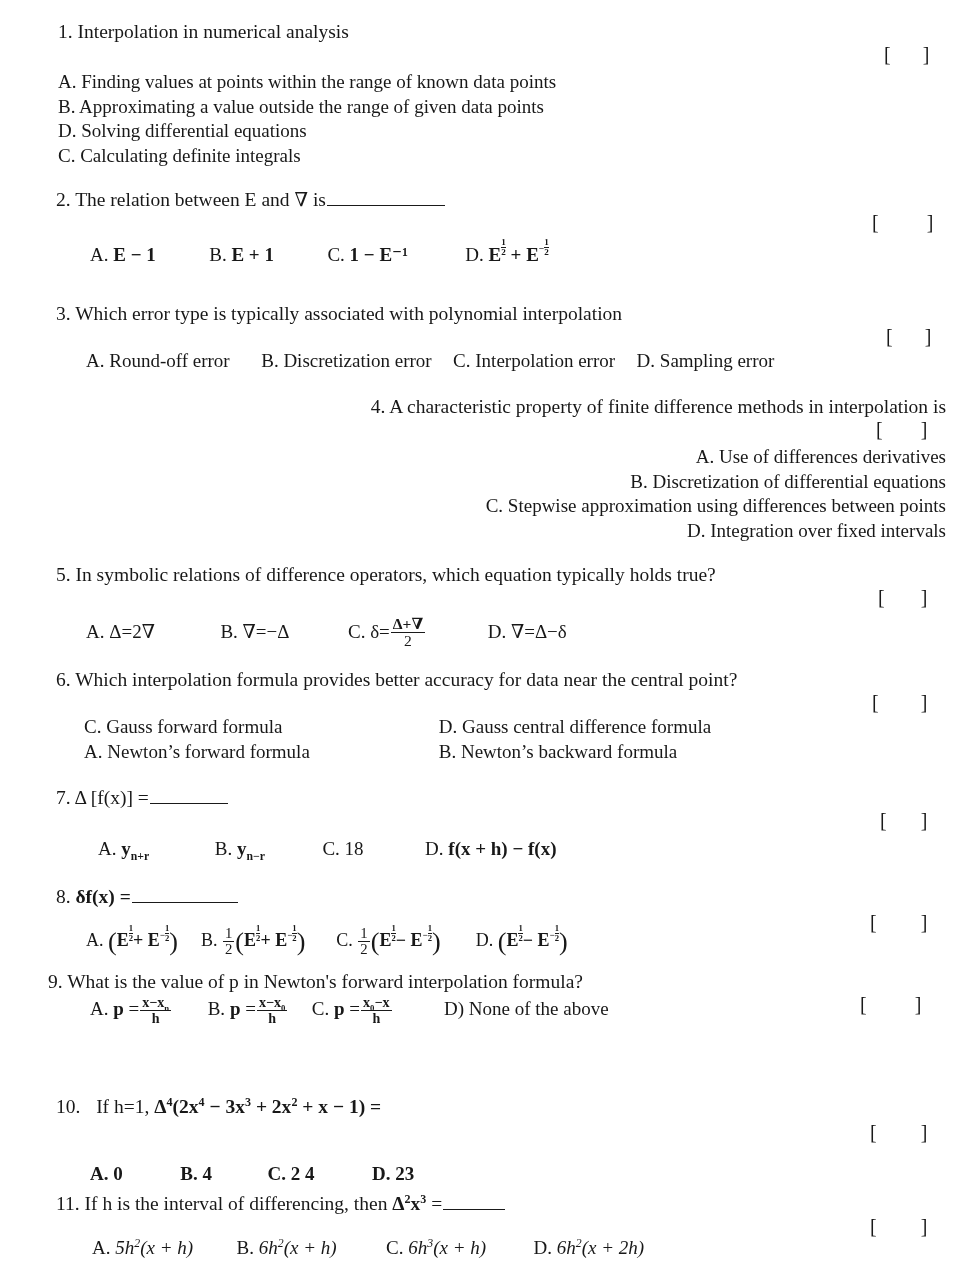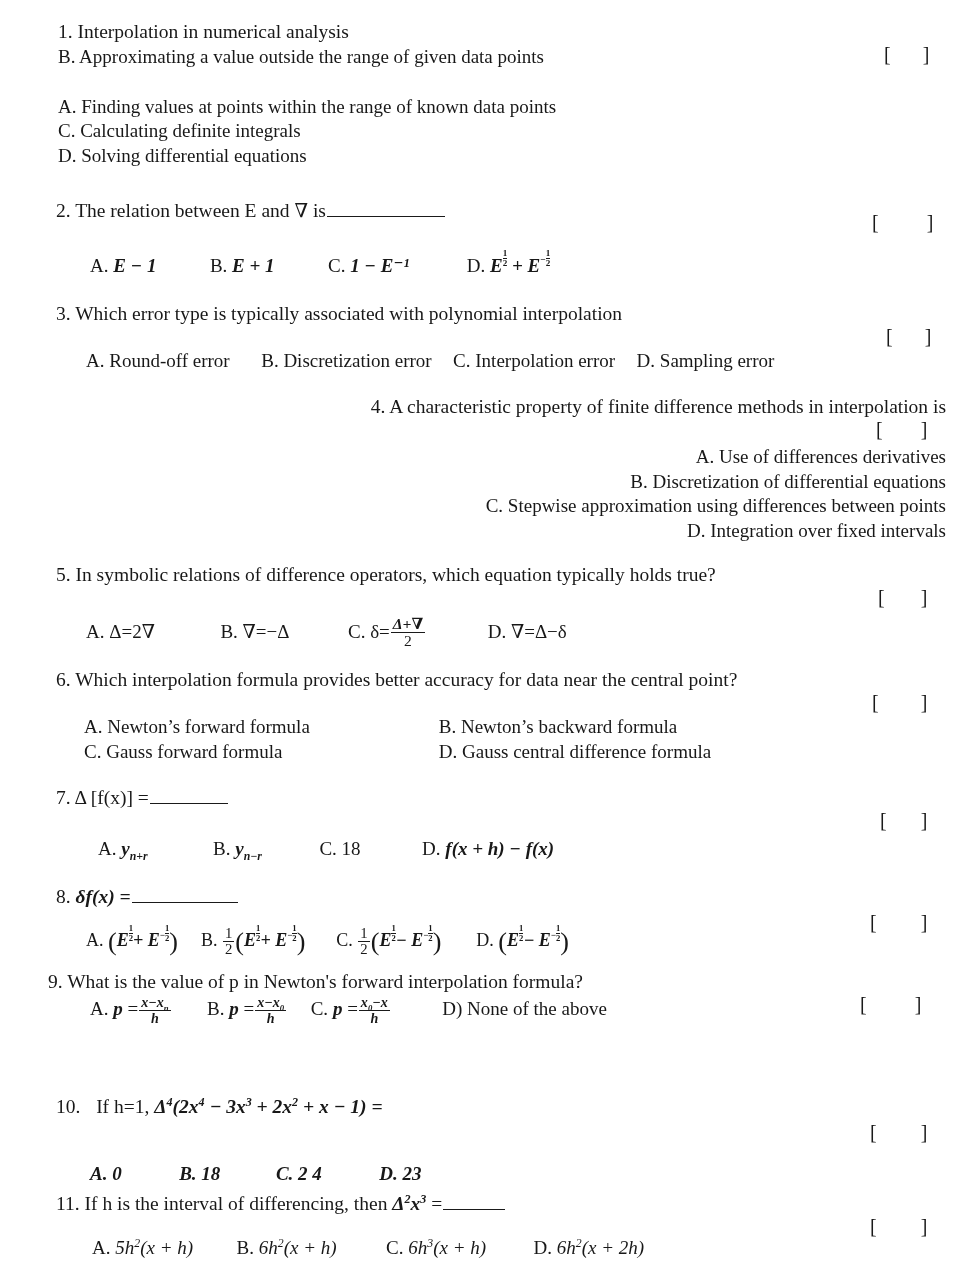--- a/index.html
+++ b/index.html
@@ -46,21 +46,20 @@
     border-bottom: 1.6px solid #1a1a1a;
     vertical-align: baseline;
     height: 0.85em;
     margin-left: 1px;
   }
   .mathit {
     font-style: italic;
     font-family: "Liberation Serif", "DejaVu Serif", serif;
   }
   .mathbf-it {
-    font-style: italic;
     font-weight: bold;
     font-family: "Liberation Serif", "DejaVu Serif", serif;
   }
   sub, sup {
     font-size: 0.62em;
     line-height: 0;
   }
   .frac {
     display: inline-block;
     vertical-align: -0.55em;
@@ -110,30 +109,30 @@
 </head>
 <body>
 
 <div class="page">
 
   <div class="q-block" style="position:absolute; left:58px; top:20px; width:890px;">
     <div class="q-line">
       <span>1.</span>
       <span>Interpolation in numerical analysis</span>
     </div>
+    <div class="opt-line" style="margin-top:25px;">A. Finding values at points within the range of known data points</div>
     <div class="opt-line">B. Approximating a value outside the range of given data points</div>
-    <div class="opt-line" style="margin-top:25px;">A. Finding values at points within the range of known data points</div>
+    <div class="opt-line">D. Solving differential equations</div>
     <div class="opt-line">C. Calculating definite integrals</div>
-    <div class="opt-line">D. Solving differential equations</div>
   </div>
   <div class="bracket" style="left:864px; top:20px;">
     <span>[</span><span style="display:inline-block;width:32px;"></span><span>]</span>
   </div>
 
-  <div class="q-block" style="position:absolute; left:56px; top:199px; width:890px;">
+  <div class="q-block" style="position:absolute; left:56px; top:188px; width:890px;">
     <div class="q-line">
       <span>2.</span>
       <span>The relation between E and ∇  is</span><span class="blank" style="width:118px;"></span>
     </div>
     <div class="opt-line" style="margin-top:25px; padding-left:34px;">
       <span>
         <span>A.</span>
         <span class="mathbf-it">E − 1</span>
       </span>
       <span style="display:inline-block;width:44px;"></span>
@@ -216,26 +215,26 @@
     <span>[</span><span style="display:inline-block;width:36px;"></span><span>]</span>
   </div>
 
   <div class="q-block" style="position:absolute; left:56px; top:668px; width:890px;">
     <div class="q-line">
       <span>6.</span>
       <span>Which interpolation formula provides better accuracy for data near the central point?</span>
     </div>
     <div style="margin-top:22px; padding-left:28px;">
       <div class="opt-line">
+        <span class="col2" style="width:350px;">C. Gauss forward formula</span>
+        <span>D. Gauss central difference formula</span>
+      </div>
+      <div class="opt-line">
         <span class="col2" style="width:350px;">A. Newton’s forward formula</span>
         <span>B. Newton’s backward formula</span>
-      </div>
-      <div class="opt-line">
-        <span class="col2" style="width:350px;">C. Gauss forward formula</span>
-        <span>D. Gauss central difference formula</span>
       </div>
     </div>
   </div>
   <div class="bracket" style="left:852px; top:668px;">
     <span>[</span><span style="display:inline-block;width:42px;"></span><span>]</span>
   </div>
 
   <div class="q-block" style="position:absolute; left:56px; top:786px; width:890px;">
     <div class="q-line">
       <span>7.</span>
@@ -329,21 +328,21 @@
   <div class="q-block" style="position:absolute; left:56px; top:1095px; width:890px;">
     <div class="q-line">
       <span>10.</span>
       <span style="display:inline-block;width:6px;"></span>
       <span>If h=1,</span>
       <span class="mathbf-it"><span>Δ</span><sup>4</sup><span>(2x</span><sup>4</sup> <span>− 3x</span><sup>3</sup> <span>+ 2x</span><sup>2</sup> <span>+ x − 1) =</span></span>
     </div>
     <div class="opt-line" style="margin-top:42px; padding-left:34px;">
       <span class="mathbf-it">A. 0</span>
       <span style="display:inline-block;width:48px;"></span>
-      <span class="mathbf-it">B. 18</span>
+      <span class="mathbf-it">B. 4</span>
       <span style="display:inline-block;width:46px;"></span>
       <span class="mathbf-it">C. 2 4</span>
       <span style="display:inline-block;width:48px;"></span>
       <span class="mathbf-it">D. 23</span>
     </div>
   </div>
   <div class="bracket" style="left:850px; top:1098px;">
     <span>[</span><span style="display:inline-block;width:44px;"></span><span>]</span>
   </div>
 

